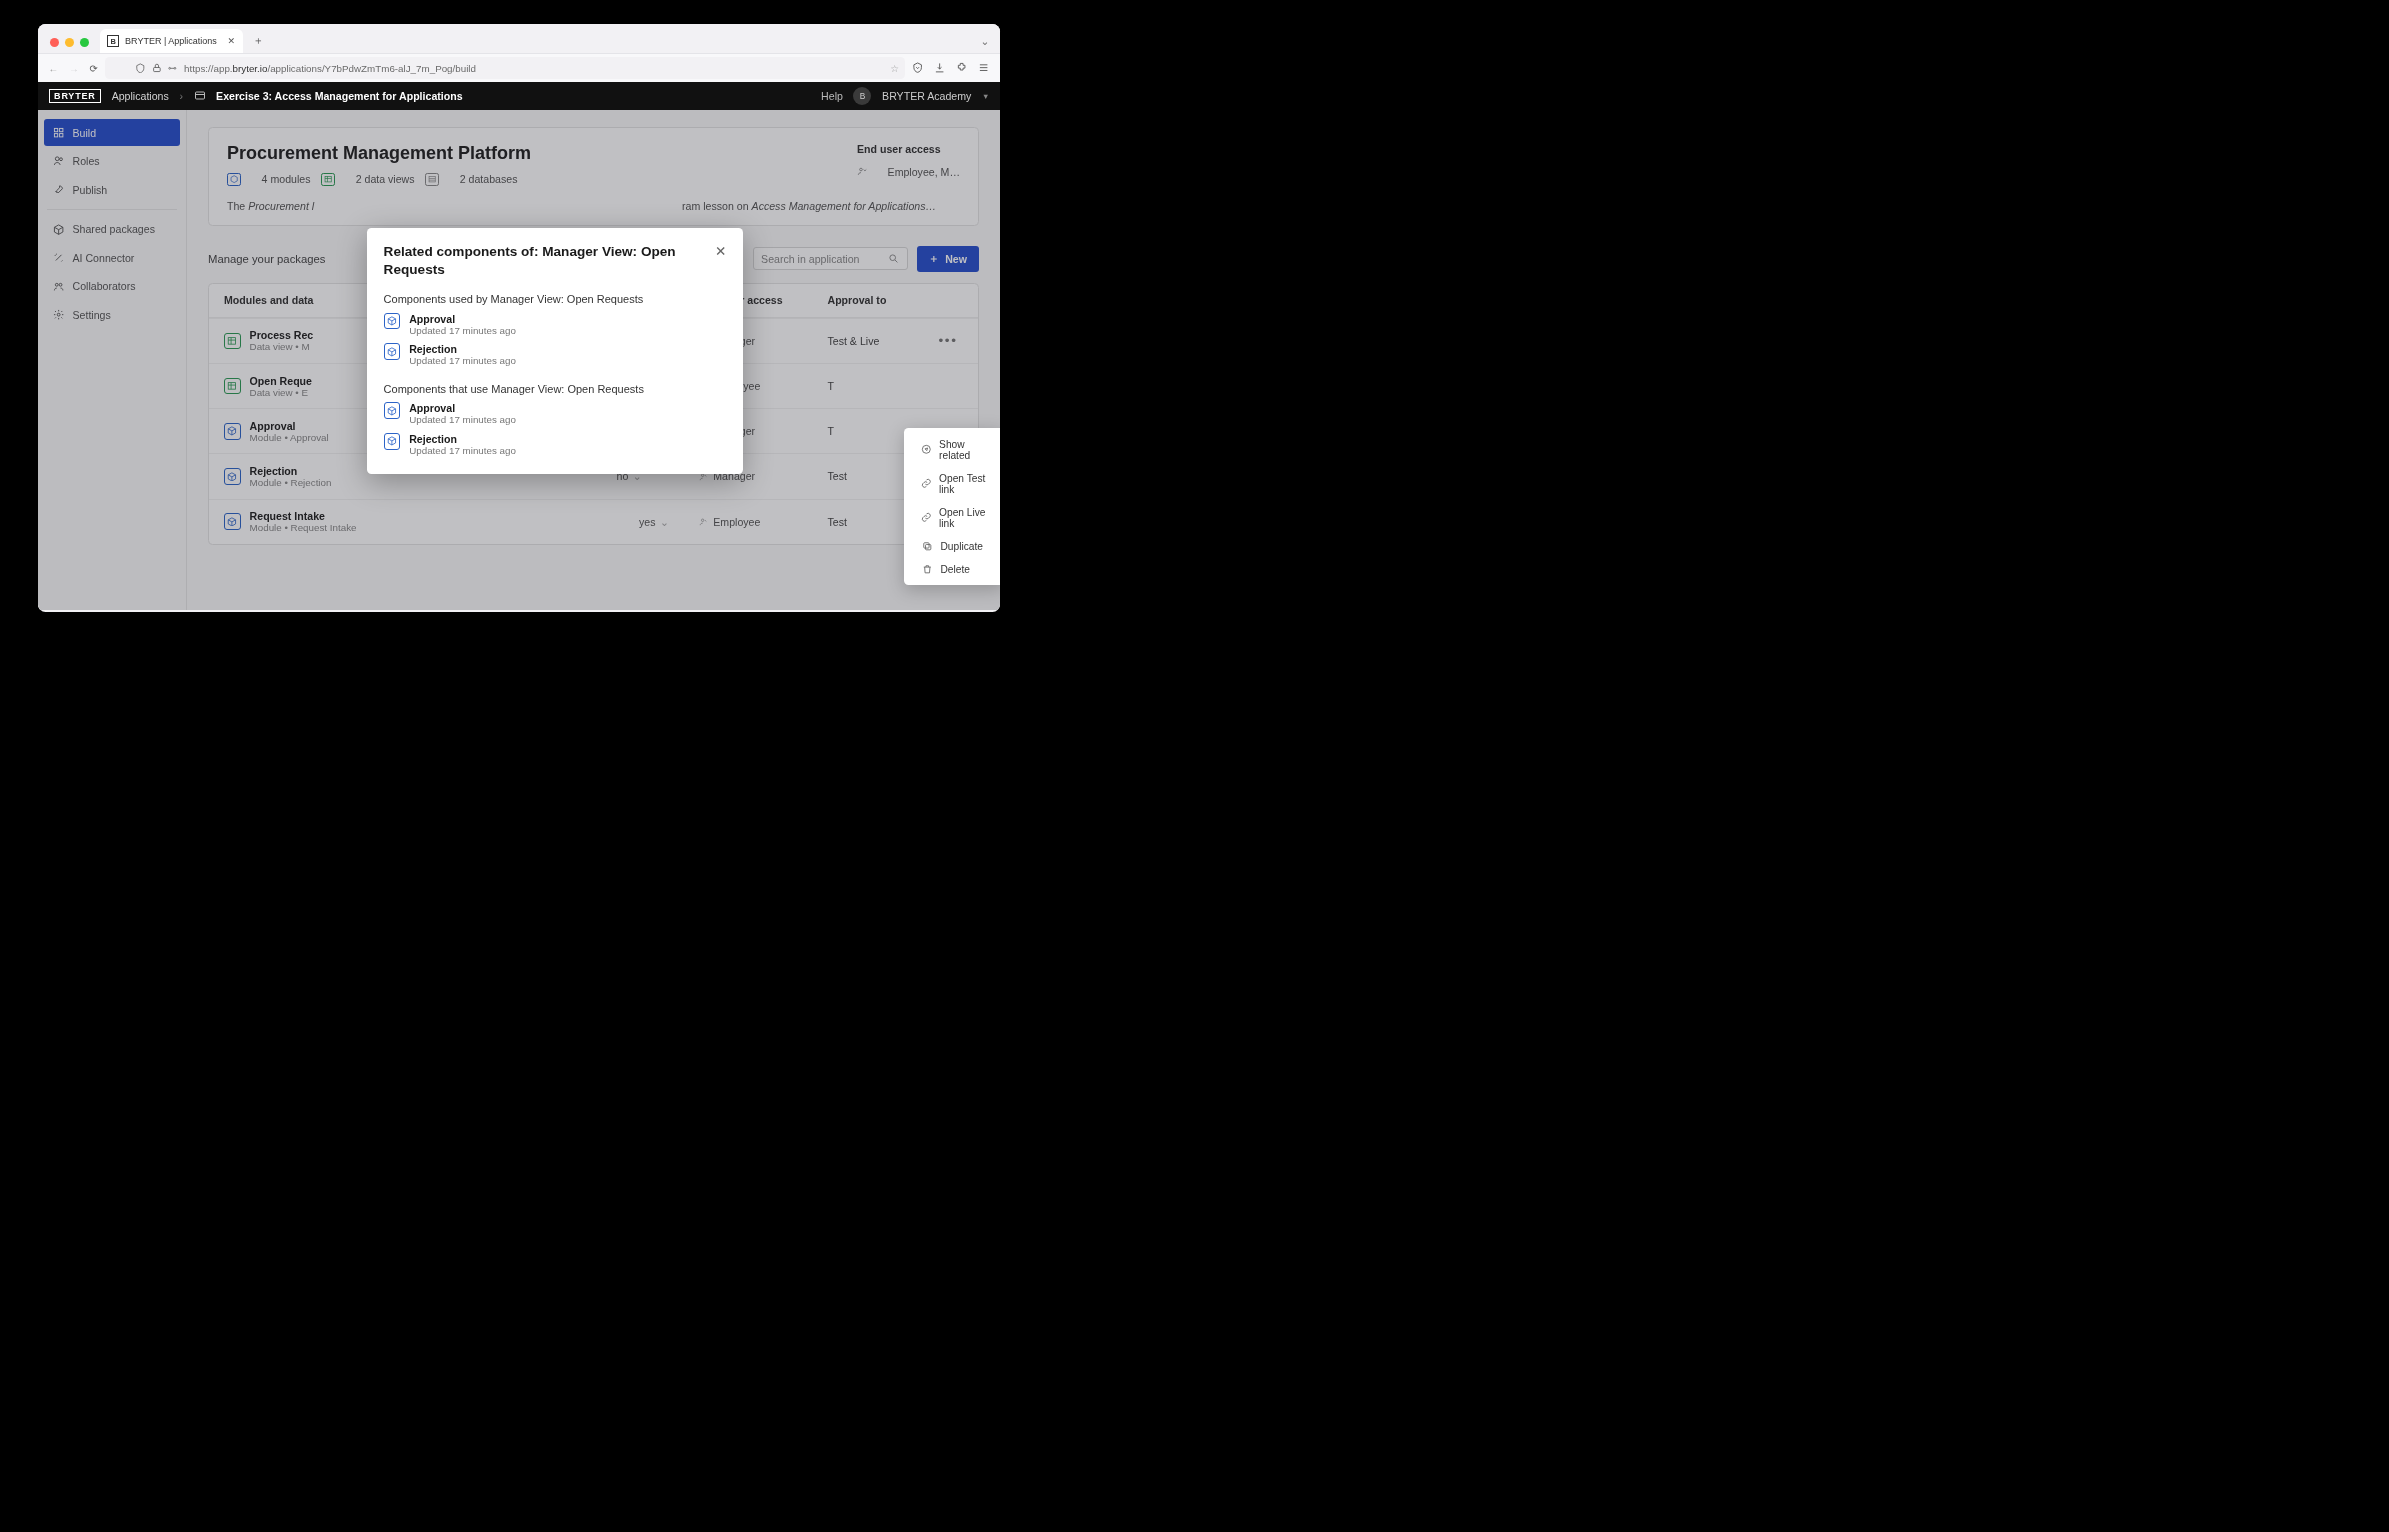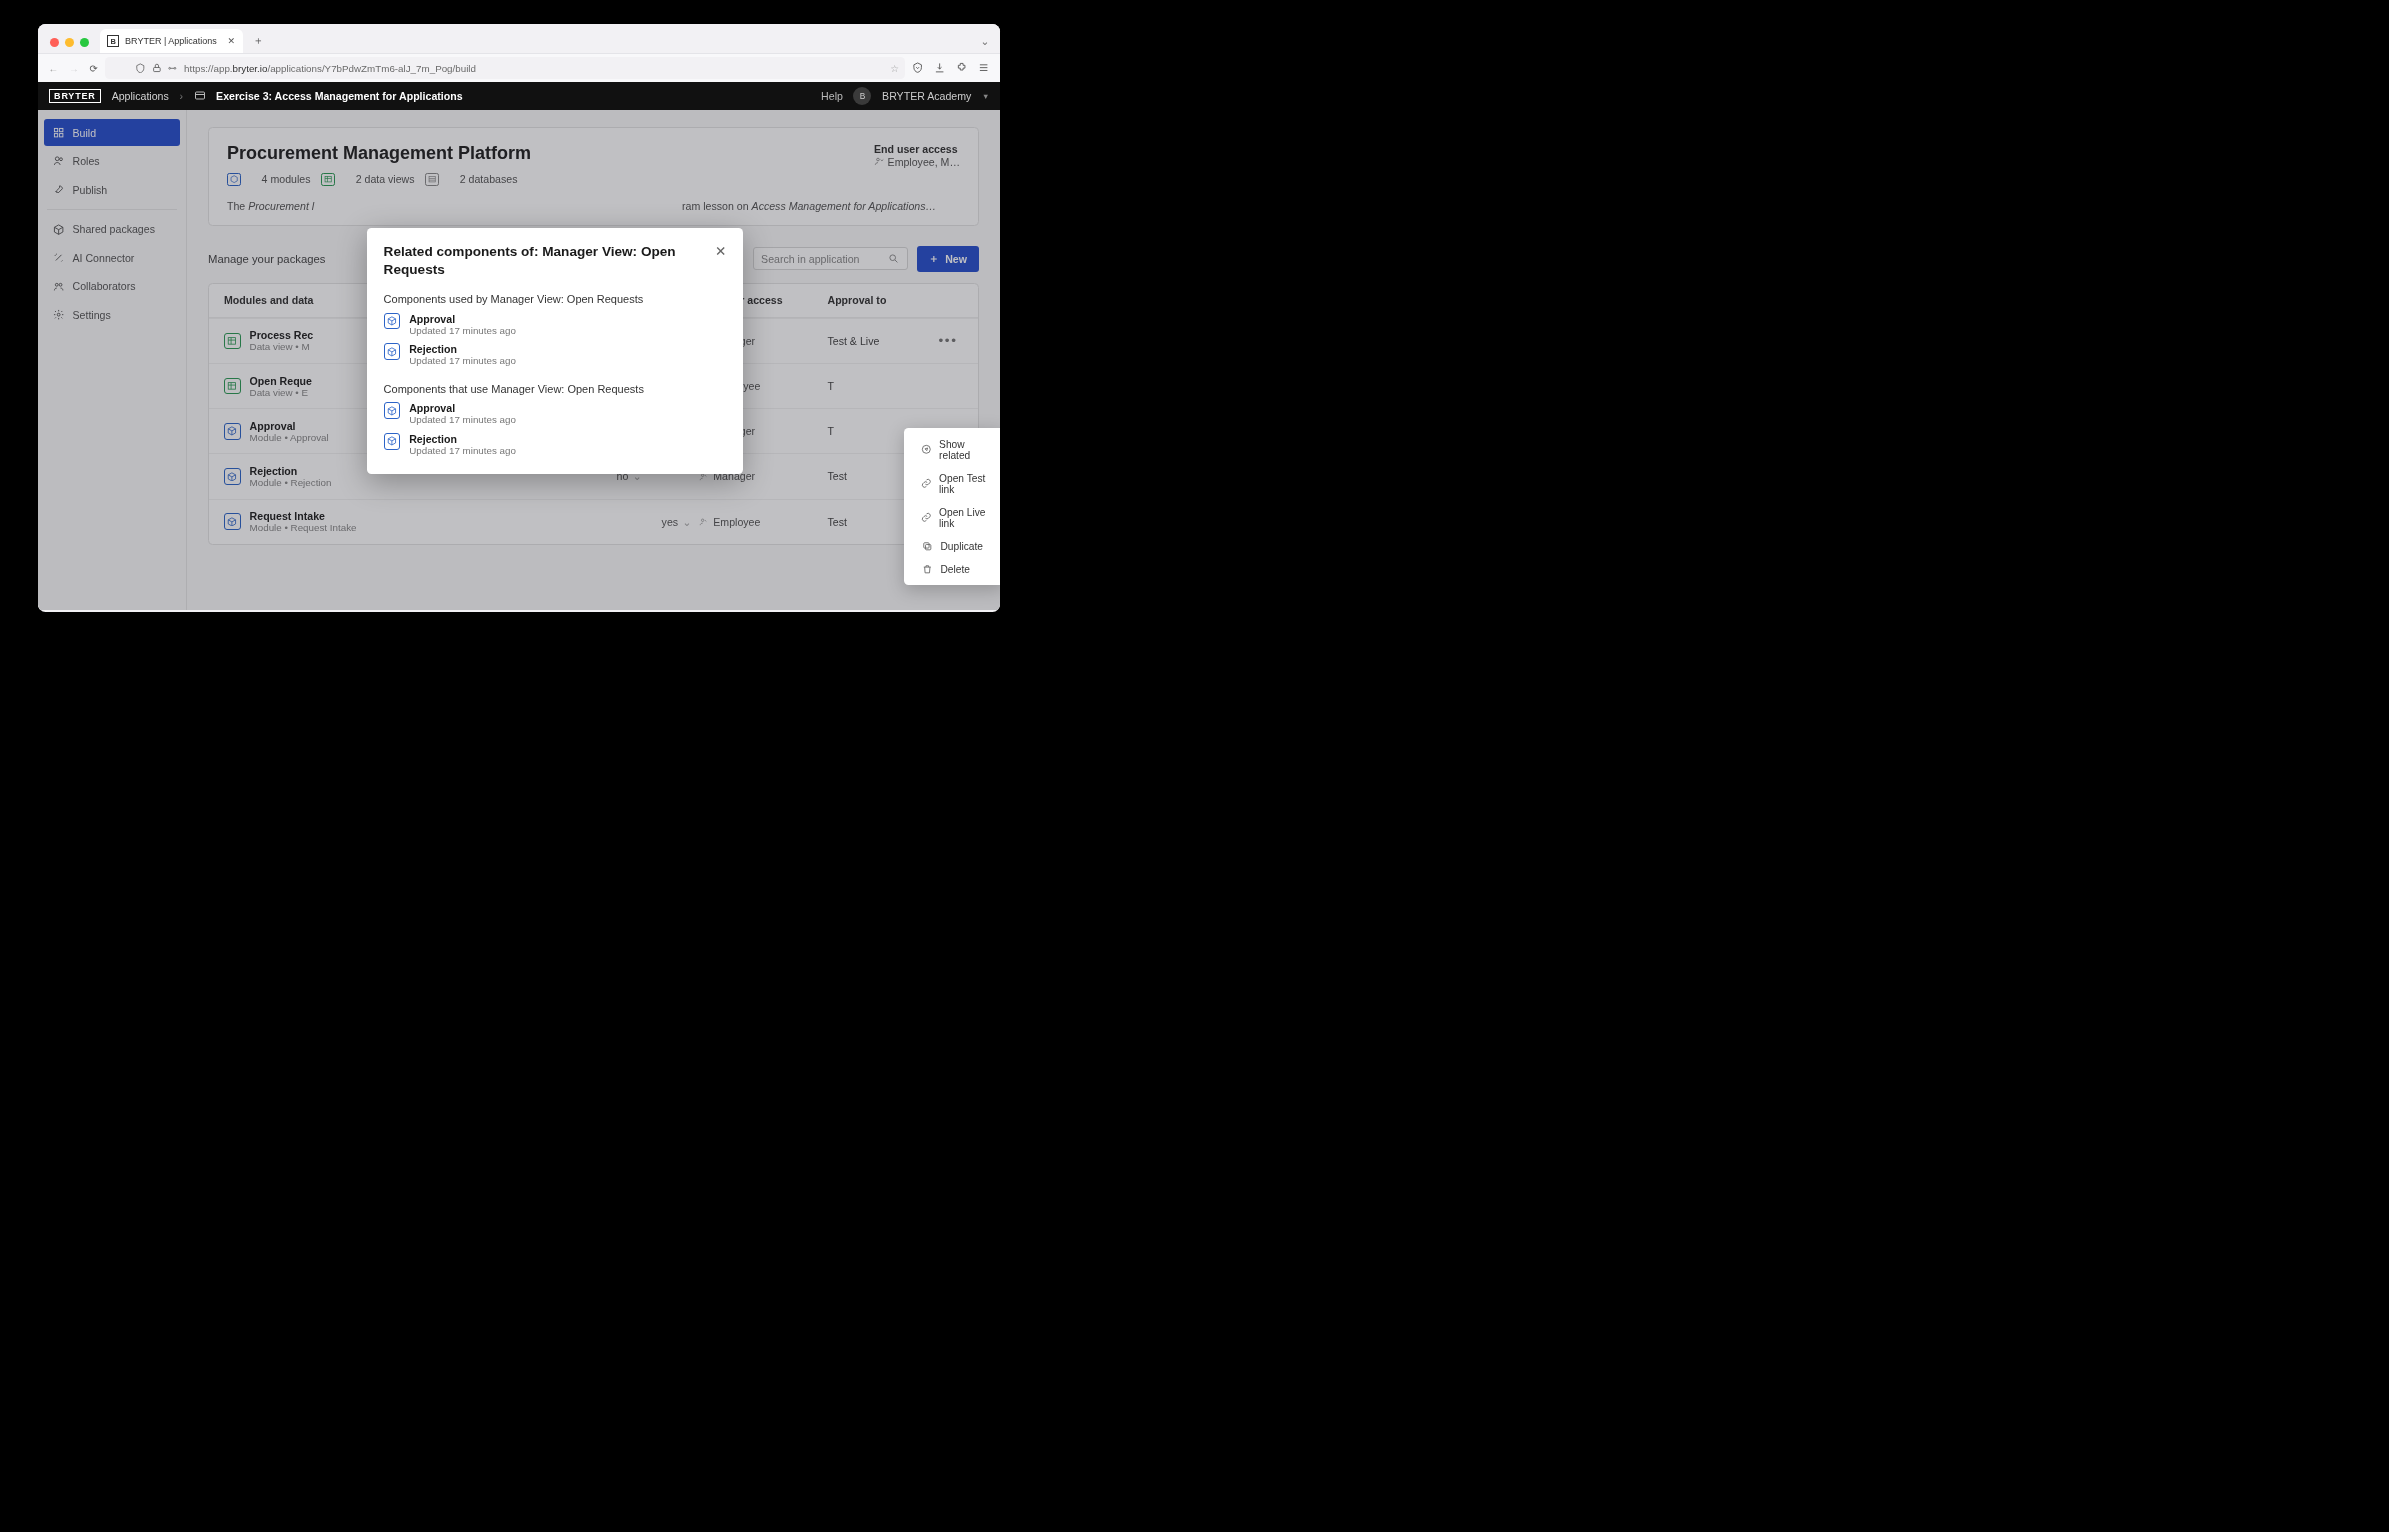--- a/index.html
+++ b/index.html
@@ -82,21 +82,21 @@
   .side-divider { height:0.8px; background:#e6e6e6; margin:4.5px 3px; }
   .side-icon { width:12px;height:12px;display:flex;align-items:center;justify-content:center; }
   .main { flex:1; overflow:auto; padding:16.6px 21px; }
   .summary-card {
     border:0.8px solid #e4e4e4; border-radius:4.5px; padding:15px 18px 13.6px;
     background:#fff;
   }
   .summary-head { display:flex; justify-content:space-between; align-items:flex-start; }
   .title { font-size:18px; font-weight:700; color:#222; }
   .endacc-label { font-weight:600; color:#333; font-size:10.6px; }
-  .endacc-val { color:#555; margin-top:1px; display:flex; gap:3px; align-items:flex-start; }
+  .endacc-val { color:#555; margin-top:11px; display:flex; gap:20px; align-items:flex-start; }
   .badges { display:flex; gap:10.6px; margin-top:9px; color:#555; font-size:10.6px; }
   .badge { display:flex; gap:21px; align-items:center; }
   .badge .bicon { width:13.6px;height:13.6px;border:0.8px solid #9aa;border-radius:2.3px;display:flex;align-items:center;justify-content:center;}
   .badge.mod .bicon{ border-color:#2c64c8; color:#2c64c8;}
   .badge.dv .bicon{ border-color:#2c9a55; color:#2c9a55;}
   .badge.db .bicon{ border-color:#888; color:#888;}
   .desc { margin-top:13.6px; color:#555; font-size:10.6px; }
   .desc em { font-style:italic; }
   .section-sub { margin-top:19.6px; display:flex; align-items:center; gap:9px; }
   .section-sub .label { color:#444; font-size:11.3px; }
@@ -530,21 +530,21 @@
                   <svg width="9.8" height="9.8" viewBox="0 0 24 24" fill="none" stroke="currentColor" stroke-width="2">
                     <path d="M12 2l9 5v10l-9 5-9-5V7z"></path>
                     <path d="M3 7l9 5 9-5M12 12v10"></path>
                   </svg>
                 </span>
                 <div>
                   <div class="name">Request Intake</div>
                   <div class="sub">Module • Request Intake</div>
                 </div>
               </div>
-              <div class="cell-sidebar" style="justify-content:flex-end">
+              <div class="cell-sidebar" style="justify-content:center">
                 <span>yes</span>
                 <span style="color:#aaa">⌄</span>
               </div>
               <div class="cell-access">
                 <span style="color:#999">
                   <svg width="9.8" height="9.8" viewBox="0 0 24 24" fill="none" stroke="currentColor" stroke-width="2">
                     <circle cx="9" cy="8" r="3"></circle>
                     <path d="M3 20c0-3 3-5 6-5"></path>
                     <path d="M15 8l3 3"></path>
                   </svg>

